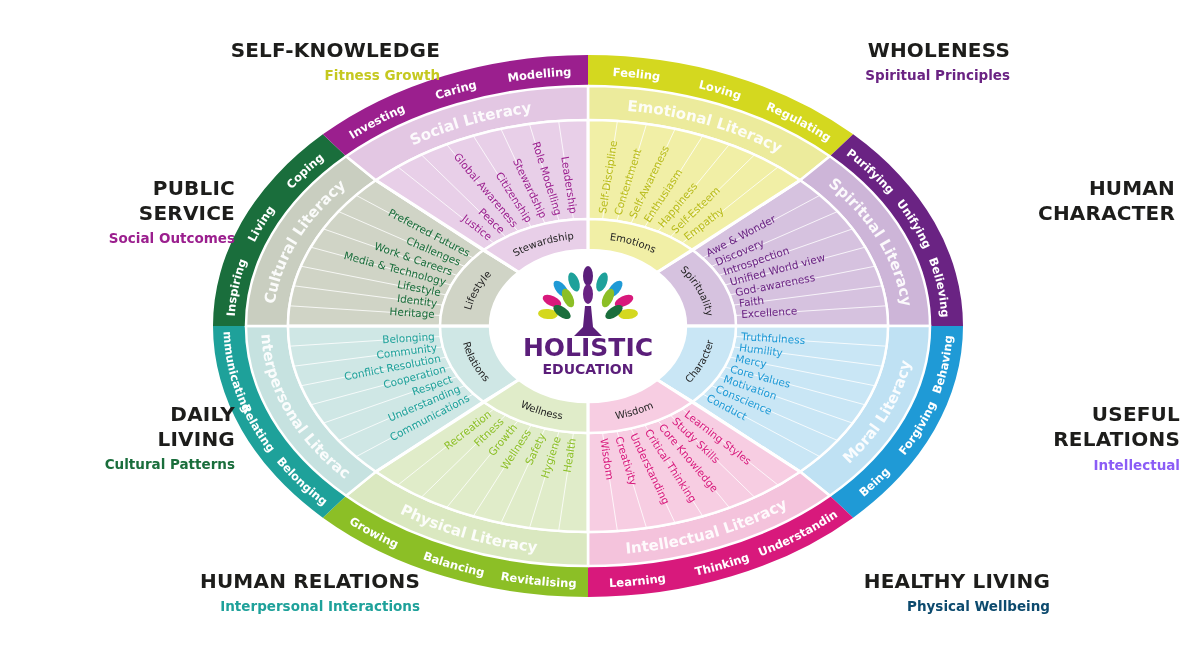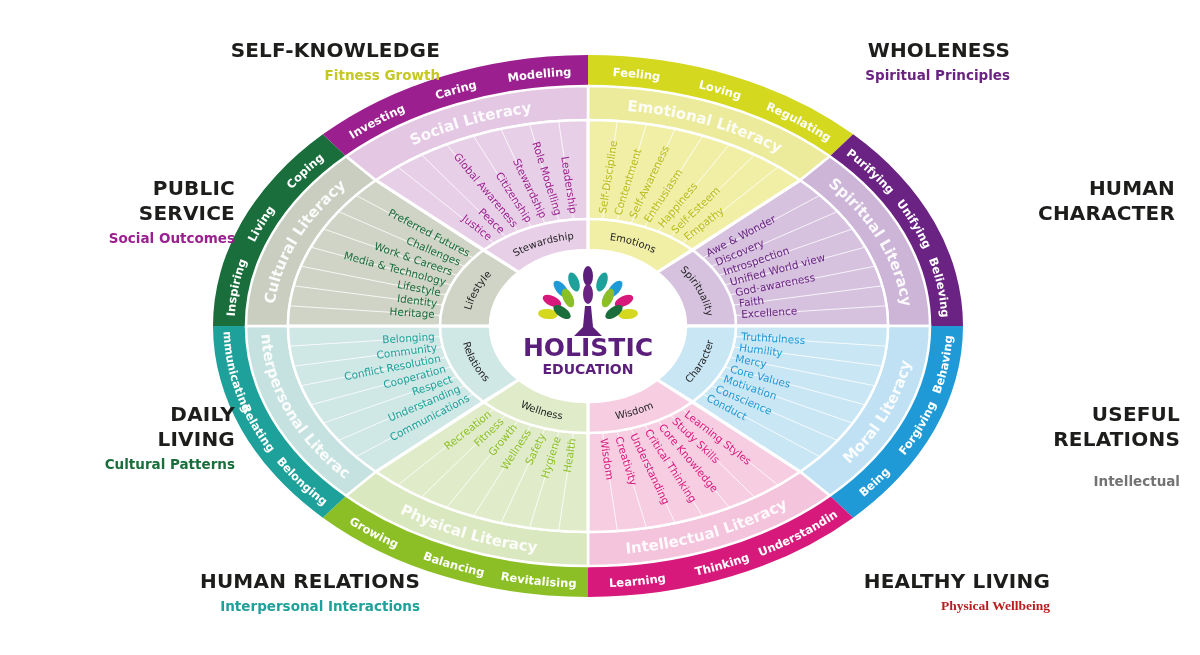--- a/index.html
+++ b/index.html
@@ -272,22 +272,22 @@
   <div class="title">CHARACTER</div>
 </div>
 <div class="corner" style="left:25px; top:402px; width:210px;">
   <div class="title">DAILY</div>
   <div class="title">LIVING</div>
   <div class="sub" style="color:#1a6e3c;">Cultural Patterns</div>
 </div>
 <div class="corner" style="left:950px; top:402px; width:230px;">
   <div class="title">USEFUL</div>
   <div class="title">RELATIONS</div>
-  <div class="sub" style="color:#737373; margin-top:20px;">Intellectual</div>
+  <div class="sub" style="color:#8b5cf6; margin-top:4px;">Intellectual</div>
 </div>
 <div class="corner" style="left:100px; top:569px; width:320px;">
   <div class="title">HUMAN RELATIONS</div>
   <div class="sub" style="color:#1ea19a;">Interpersonal Interactions</div>
 </div>
 <div class="corner" style="left:780px; top:569px; width:270px;">
   <div class="title">HEALTHY LIVING</div>
-  <div class="sub" style="color:#b91c1c;font-family:Liberation Serif, serif;">Physical Wellbeing</div>
+  <div class="sub" style="color:#0c4a6e;">Physical Wellbeing</div>
 </div>
 
 </body></html>

